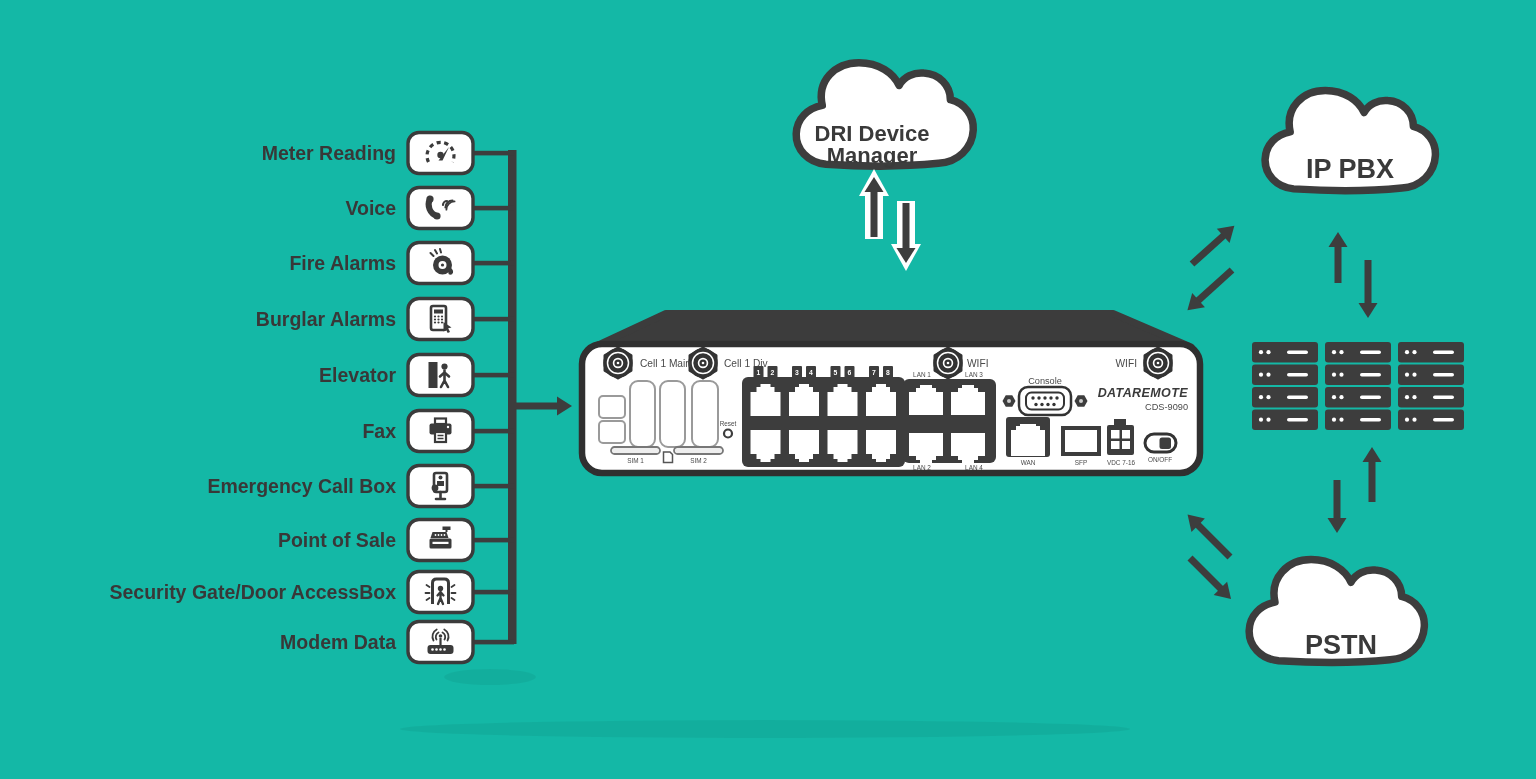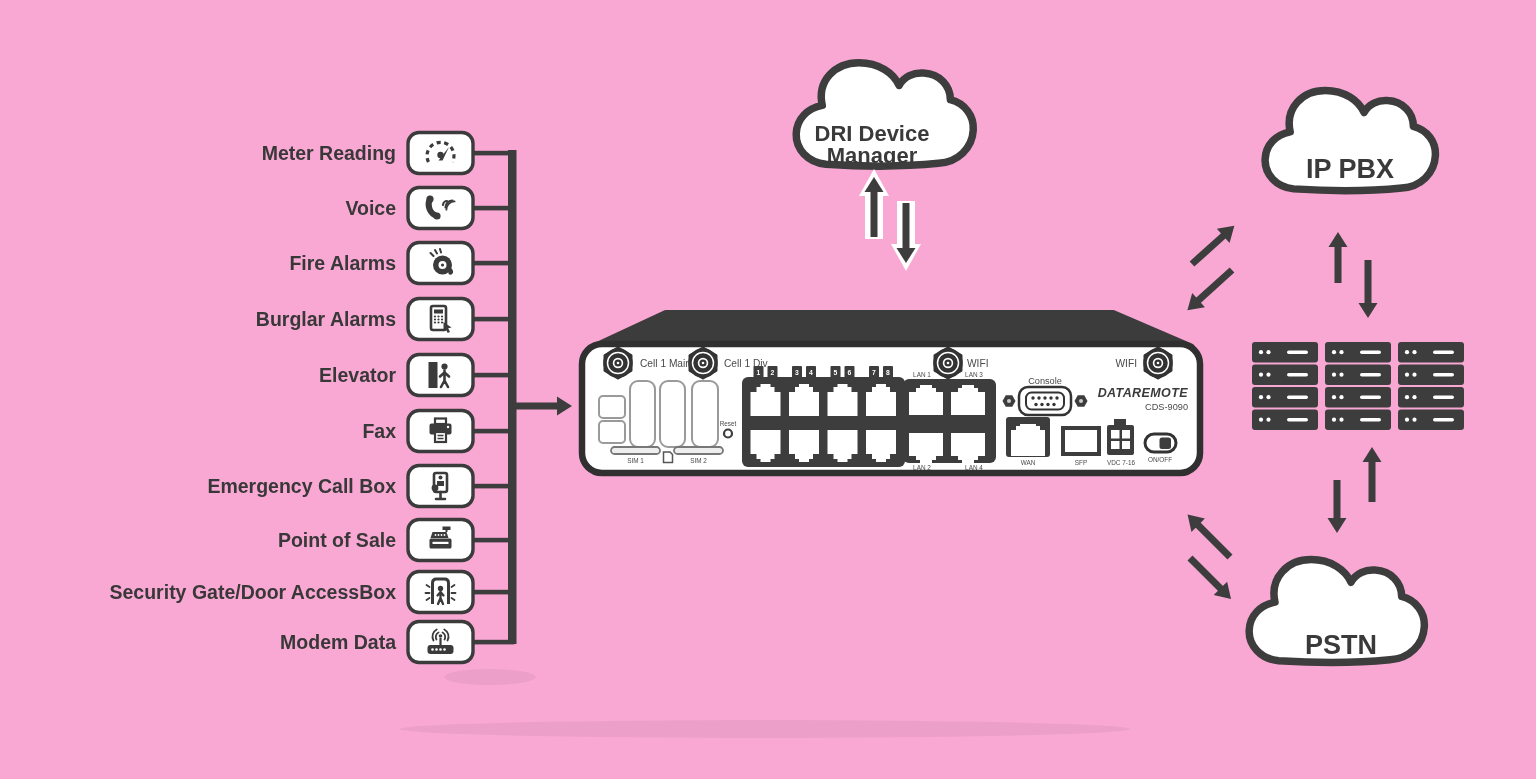--- a/index.html
+++ b/index.html
@@ -1,16 +1,16 @@
 <!DOCTYPE html>
 <html><head>
 <meta charset="utf-8">
 <style>
   html,body{margin:0;padding:0;background:#ffffff;}
-  #stage{position:relative;width:1536px;height:779px;background:#f9a8d4;overflow:hidden;}
+  #stage{position:relative;width:1536px;height:779px;background:#14b8a6;overflow:hidden;}
   svg{font-family:"Liberation Sans", sans-serif;}
   .ink{fill:#3d3d3d;}
   .s-gray{stroke:#9a9a9a;}
   .t-lbl{font-size:19.5px;font-weight:bold;text-anchor:end;fill:#383838;}
   .t-cloud-sm{font-size:22px;font-weight:bold;text-anchor:middle;fill:#3a3a3a;}
   .t-cloud{font-size:27px;font-weight:bold;text-anchor:middle;fill:#3a3a3a;}
   .t-port{font-size:10.2px;fill:#4a4a4a;}
   .t-tiny{font-size:6.4px;fill:#4a4a4a;text-anchor:middle;}
   .t-num{font-size:6.8px;font-weight:bold;fill:#ffffff;text-anchor:middle;}
   .t-console{font-size:9.2px;fill:#4a4a4a;text-anchor:middle;}

